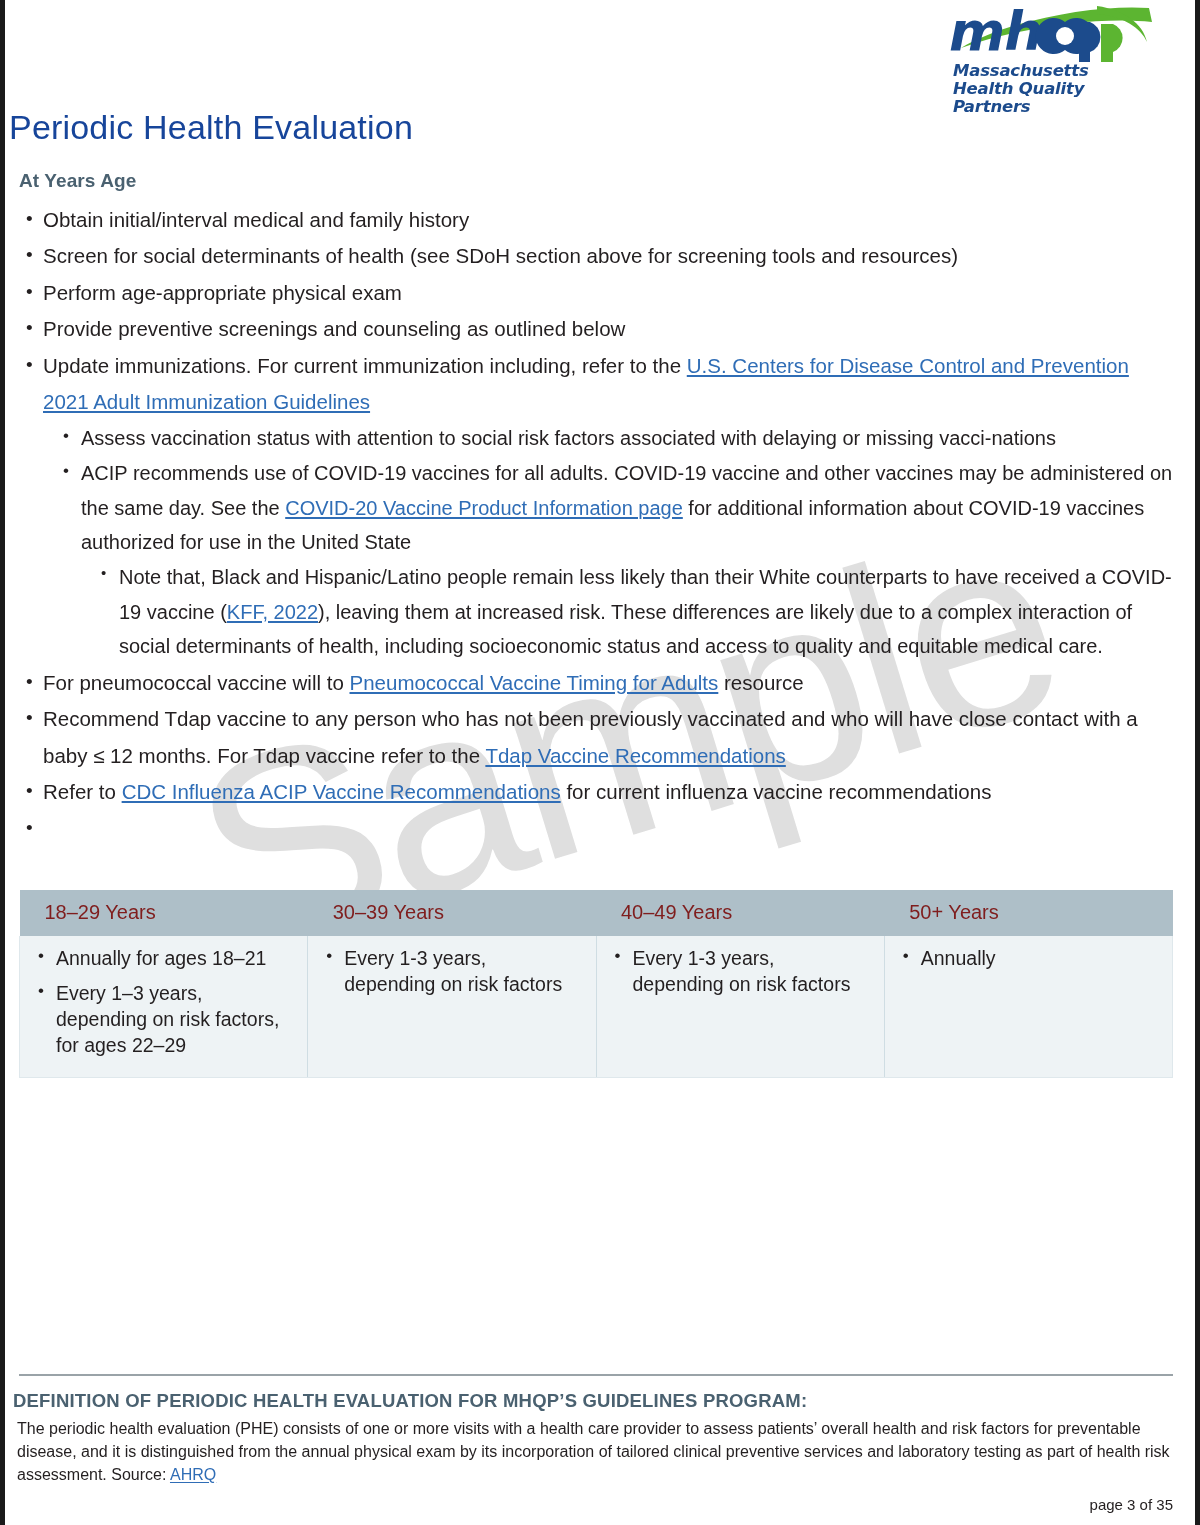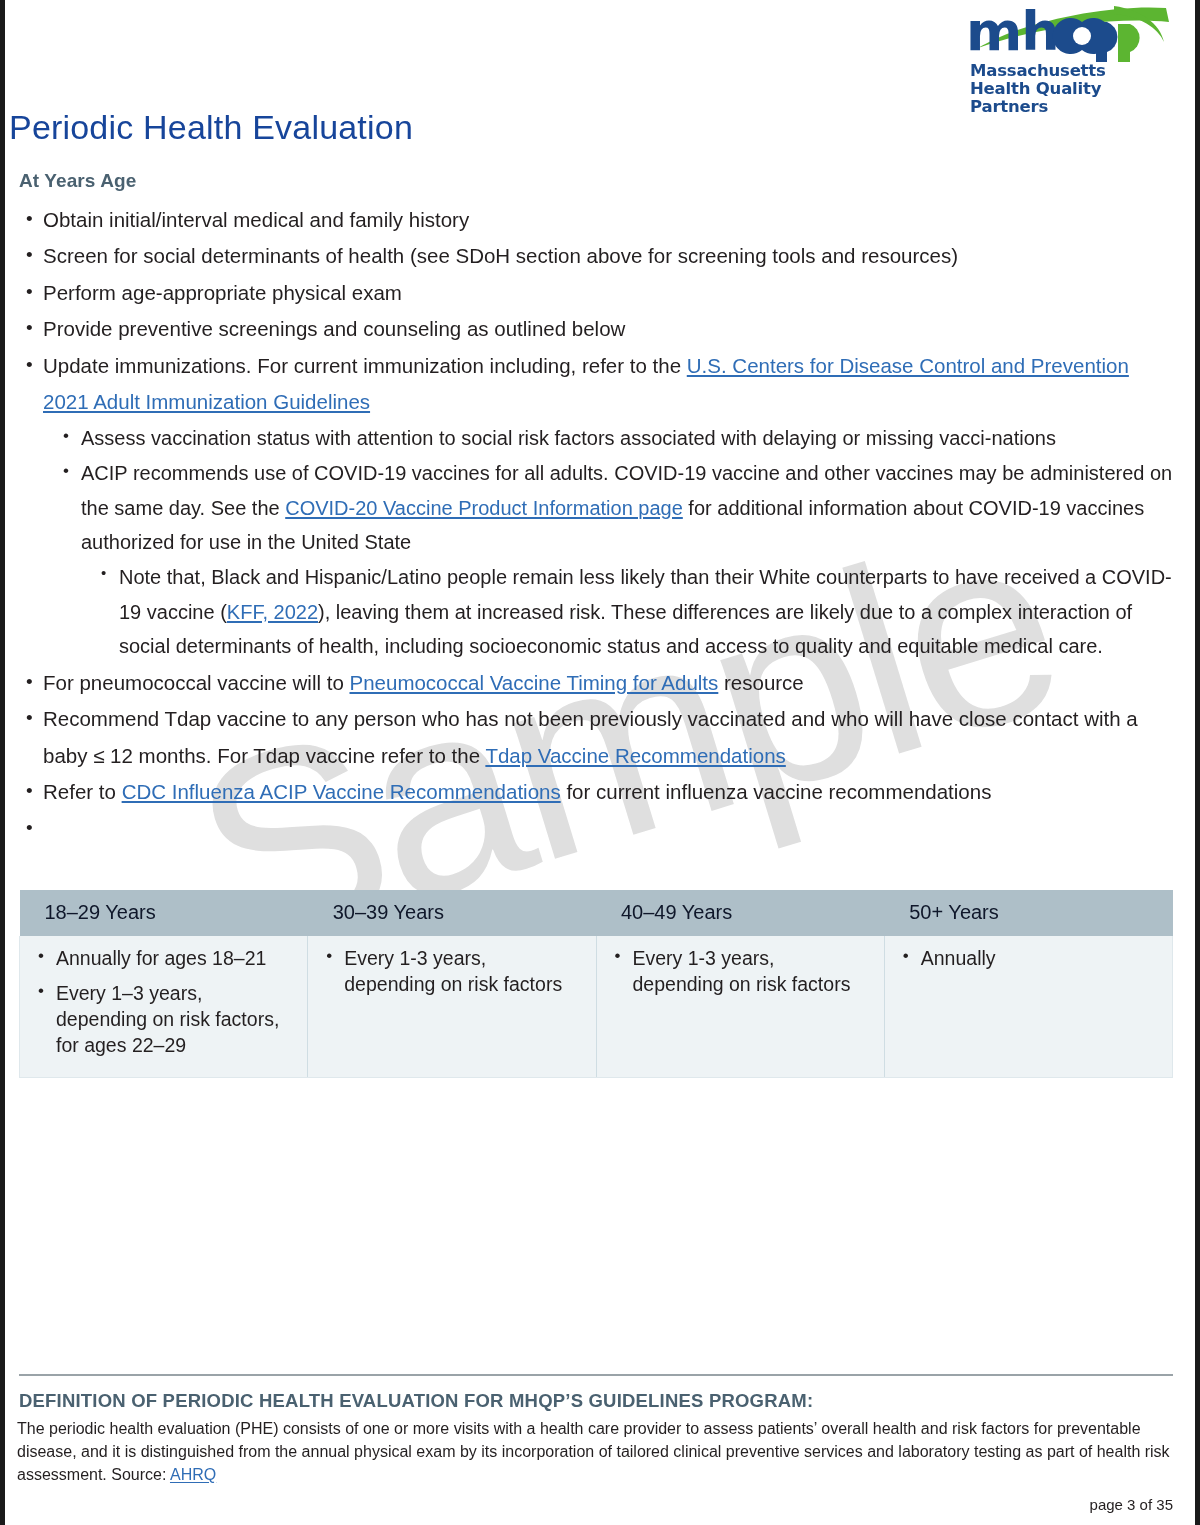--- a/index.html
+++ b/index.html
@@ -47,25 +47,26 @@
     opacity: 0.82;
     transform: rotate(-17deg);
     letter-spacing: -6px;
     white-space: nowrap;
     line-height: 1;
   }
 
   
   .logo-wrap {
     position: absolute;
-    right: 11px;
+    right: 28px;
     top: 2px;
     width: 220px;
     height: 100px;
     z-index: 12;
+    font-style: italic;
   }
   .logo-sub {
     position: absolute;
     left: 6px;
     top: 60px;
     color: #1c4b8c;
     font-size: 16.5px;
     font-weight: bold;
     line-height: 1.08;
     letter-spacing: -0.2px;
@@ -135,21 +136,21 @@
     position: absolute;
     left: 14px;
     top: 890px;
     width: 1154px;
     border-collapse: collapse;
     z-index: 10;
     table-layout: fixed;
   }
   .age-table th {
     background: #aebfc8;
-    color: #0f172a;
+    color: #7f1d1d;
     font-size: 20px;
     font-weight: 400;
     text-align: left;
     padding: 11px 14px 12px 25px;
     border: none;
   }
   .age-table td {
     background: #eef3f5;
     vertical-align: top;
     padding: 10px 14px 18px 14px;
@@ -179,21 +180,21 @@
     position: absolute;
     left: 14px;
     top: 1374px;
     width: 1154px;
     height: 2px;
     background: #9aa3a8;
     z-index: 10;
   }
   .footer-head {
     position: absolute;
-    left: 14px;
+    left: 8px;
     top: 1390px;
     font-size: 18.5px;
     font-weight: bold;
     color: #4a6170;
     letter-spacing: 0.2px;
     z-index: 10;
   }
   .footer-body {
     position: absolute;
     left: 12px;

